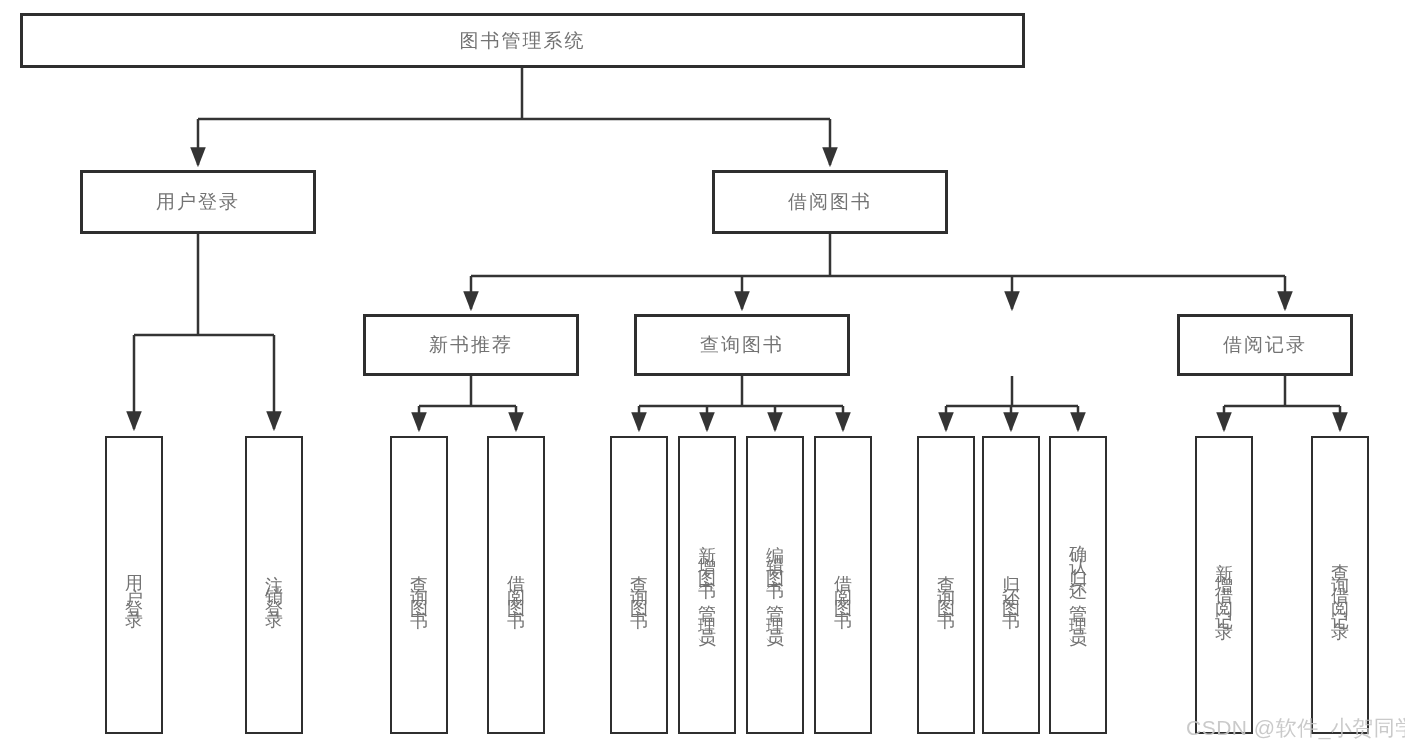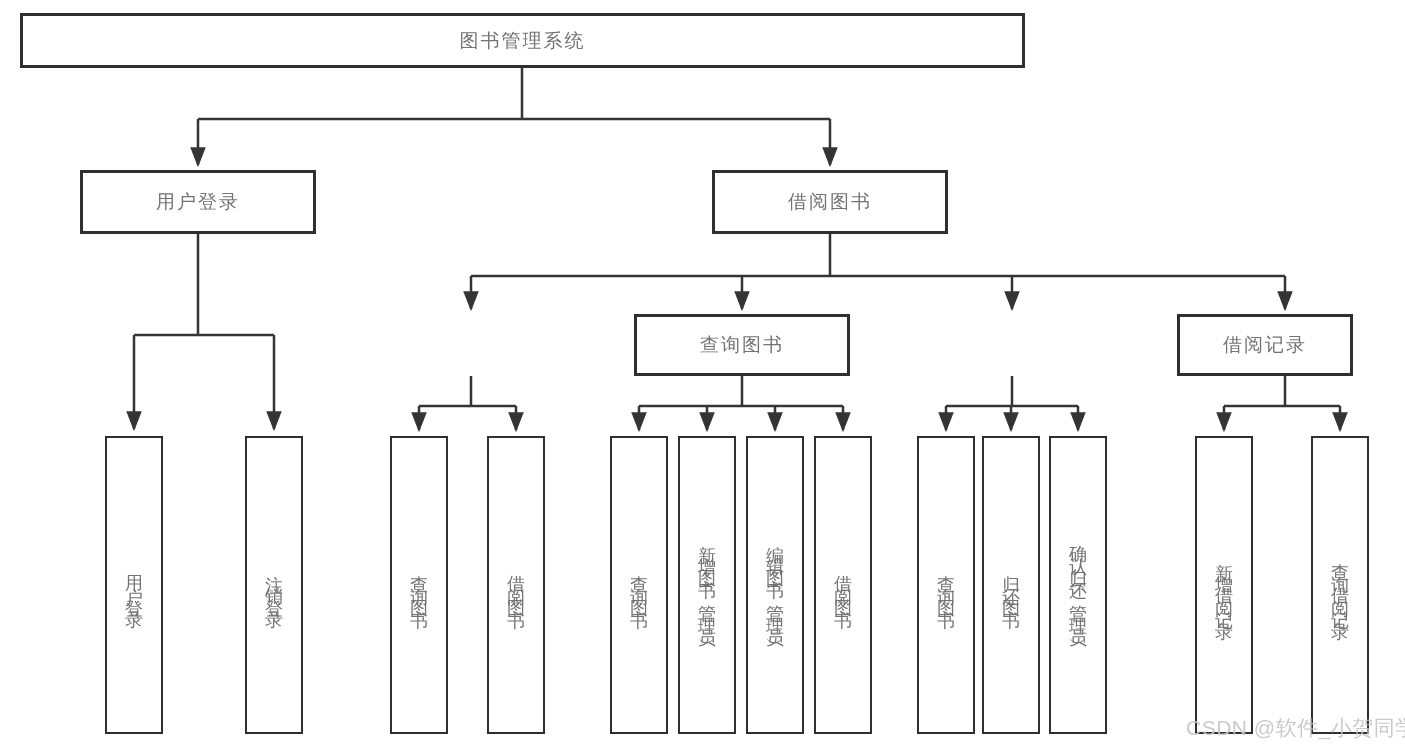--- a/index.html
+++ b/index.html
@@ -113,20 +113,23 @@
     <span>图书管理系统</span>
   </div>
 
   <div class="node hbox" style="left:80px;top:170px;width:236px;height:64px">
     <span>用户登录</span>
   </div>
   <div class="node hbox" style="left:712px;top:170px;width:236px;height:64px">
     <span>借阅图书</span>
   </div>
 
+  <div class="node hbox" style="left:363px;top:314px;width:216px;height:62px">
+    <span>新书推荐</span>
+  </div>
   <div class="node hbox" style="left:634px;top:314px;width:216px;height:62px">
     <span>查询图书</span>
   </div>
   <div class="node hbox" style="left:1177px;top:314px;width:176px;height:62px">
     <span>借阅记录</span>
   </div>
 
   <div class="node vbox" style="left:105px;top:436px;width:58px;height:298px">
     <span>用户登录</span>
   </div>

